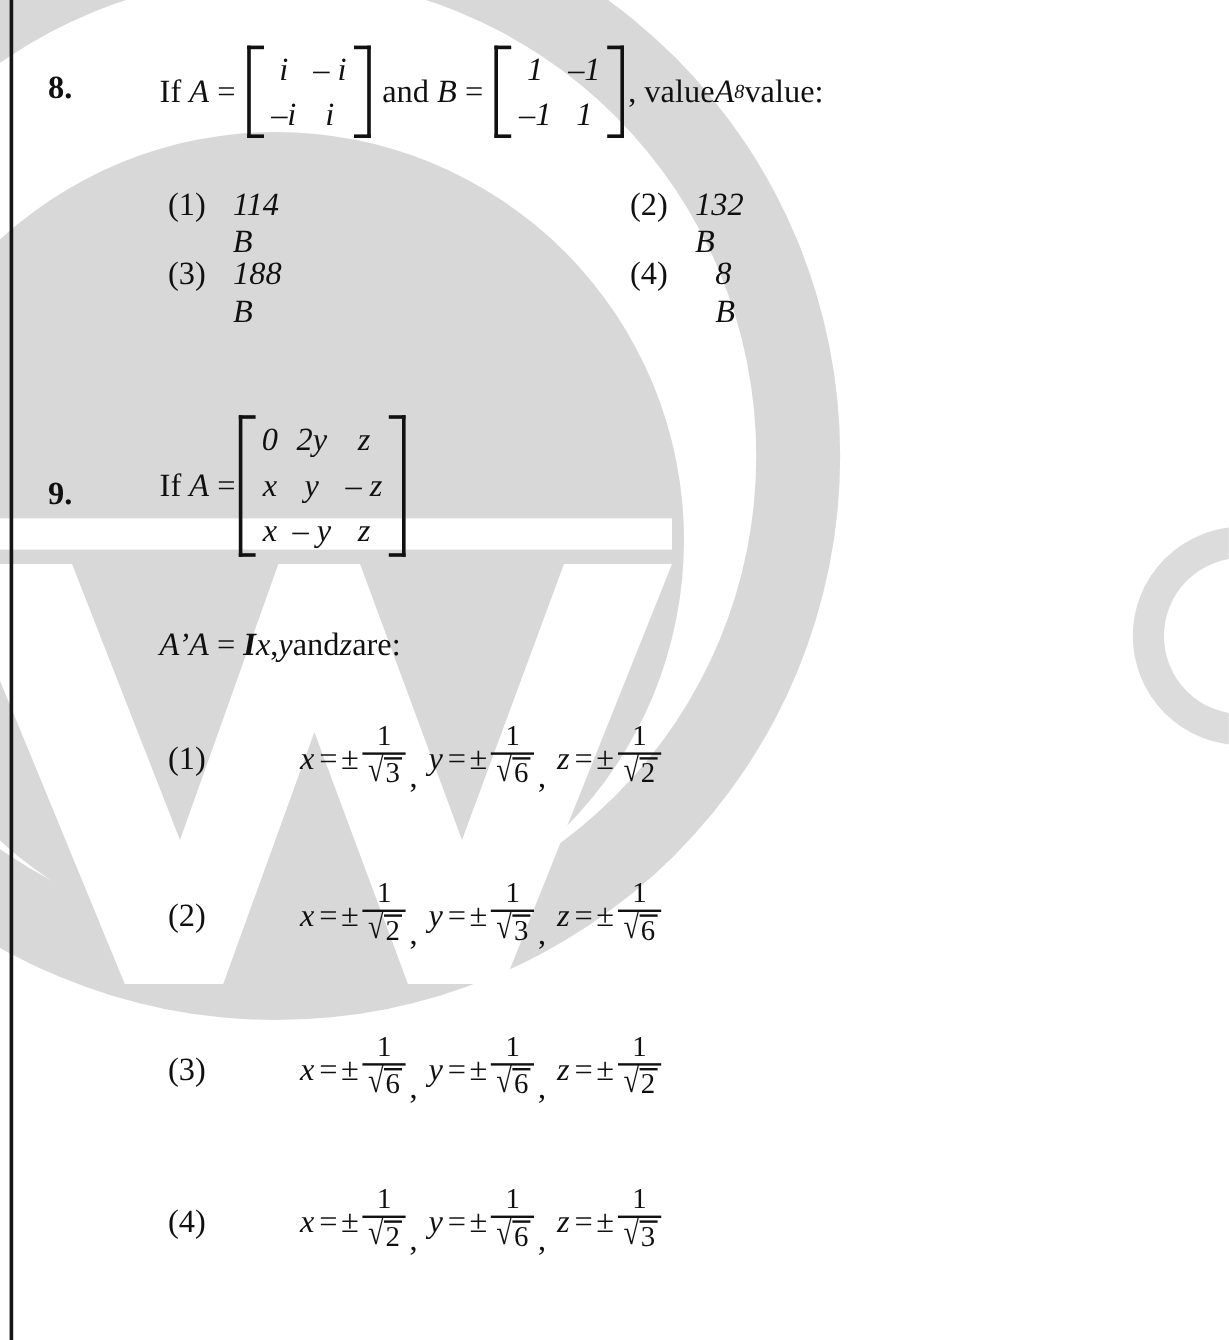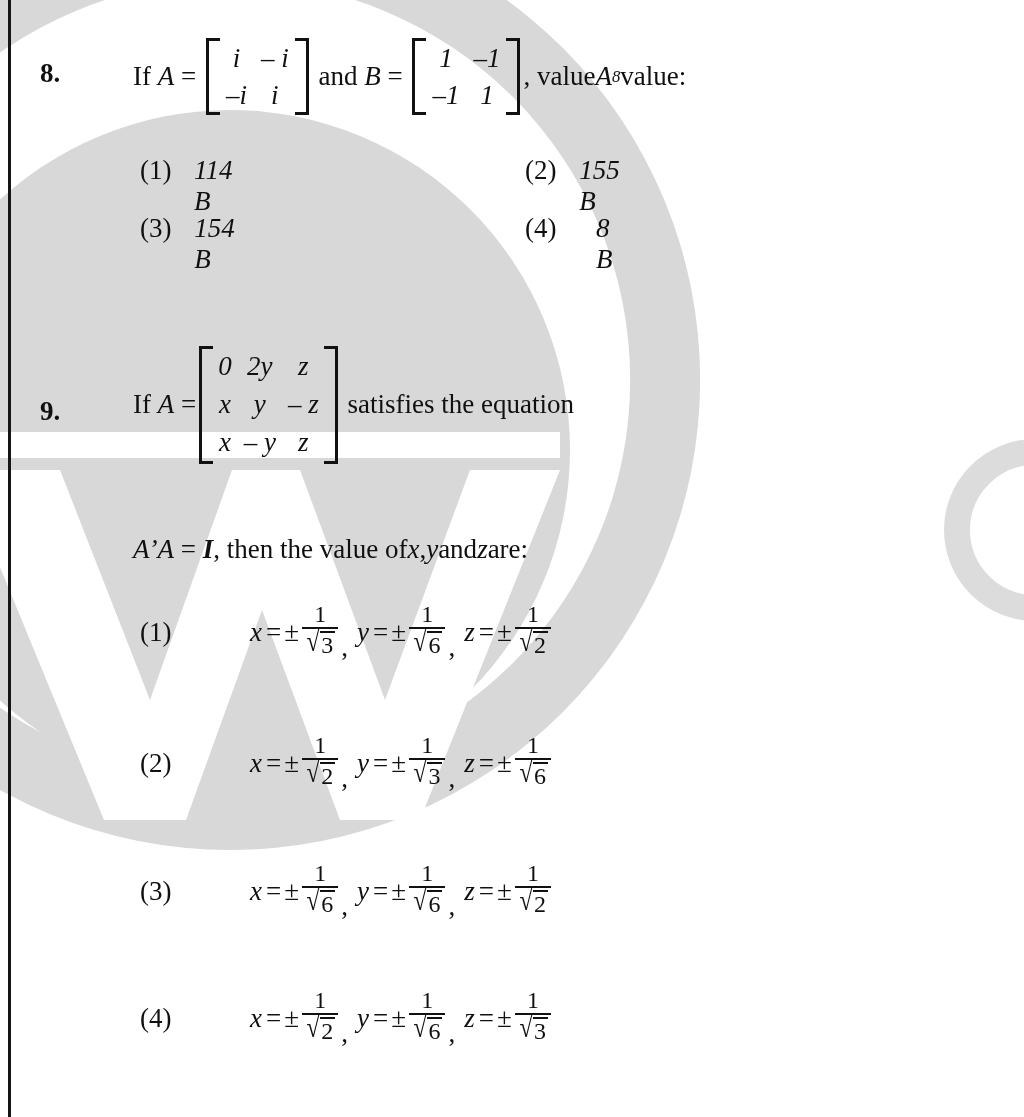--- a/index.html
+++ b/index.html
@@ -283,25 +283,25 @@
         <span> value:</span>
       </div>
     </div>
 
     <div class="opt-row" style="left:140px; top:155px;">
       <span class="opt-label">(1)</span>
       <span class="opt-text it">114 B</span>
     </div>
     <div class="opt-row" style="left:525px; top:155px;">
       <span class="opt-label">(2)</span>
-      <span class="opt-text it">155 B</span>
+      <span class="opt-text it">132 B</span>
     </div>
     <div class="opt-row" style="left:140px; top:213px;">
       <span class="opt-label">(3)</span>
-      <span class="opt-text it">154 B</span>
+      <span class="opt-text it">188 B</span>
     </div>
     <div class="opt-row" style="left:525px; top:213px;">
       <span class="opt-label">(4)</span>
       <span class="opt-text it" style="padding-left:18px;">8 B</span>
     </div>
   </div>
 
   <div class="qblock">
 
     <div class="qnum" style="left:40px; top:396px;">9.</div>
@@ -330,32 +330,30 @@
             <tr>
               <td>x</td>
               <td>– y</td>
               <td>z</td>
             </tr>
           </tbody>
             </table>
         </span>
 
         <span>&nbsp;</span>
-        <span>satisfies the equation</span>
       </div>
     </div>
 
-    <div class="qbody" style="left:133px; top:534px;">
+    <div class="qbody" style="left:133px; top:522px;">
       <div class="row-inline">
         <span class="it">A’A</span>
         <span>&nbsp;</span>
         <span>=</span>
         <span>&nbsp;</span>
         <span class="it bd">I</span>
-        <span>, then the value of </span>
         <span class="it">x</span>
         <span>, </span>
         <span class="it">y</span>
         <span> and </span>
         <span class="it">z</span>
         <span> are:</span>
       </div>
     </div>
 
     <div class="q9opt" style="left:140px; top:604px;">

